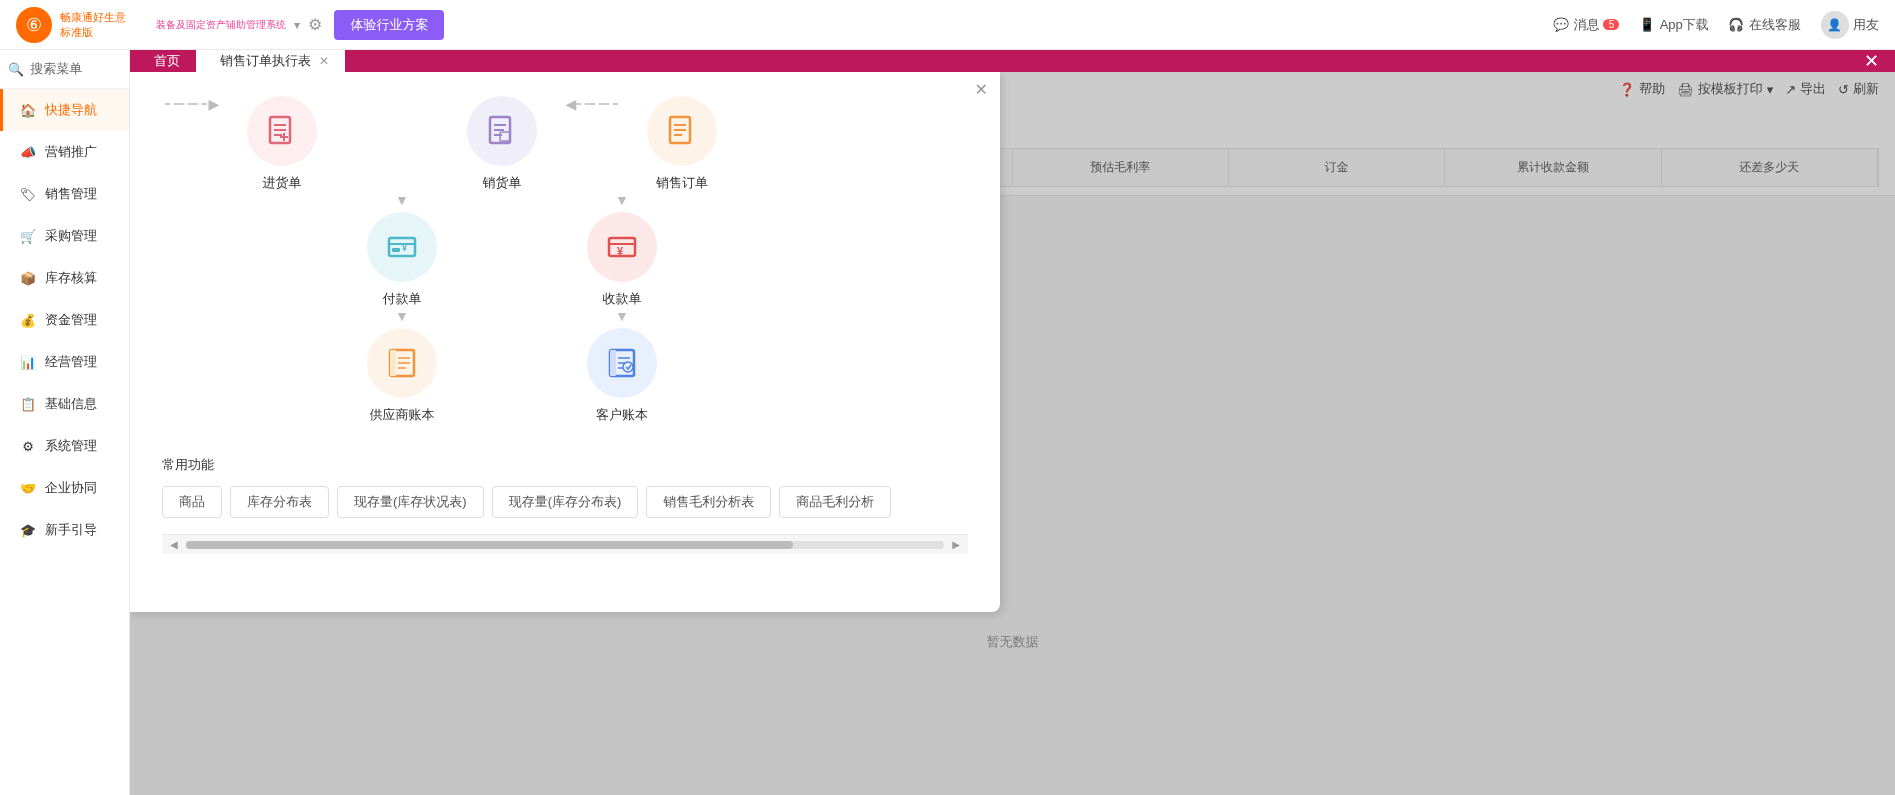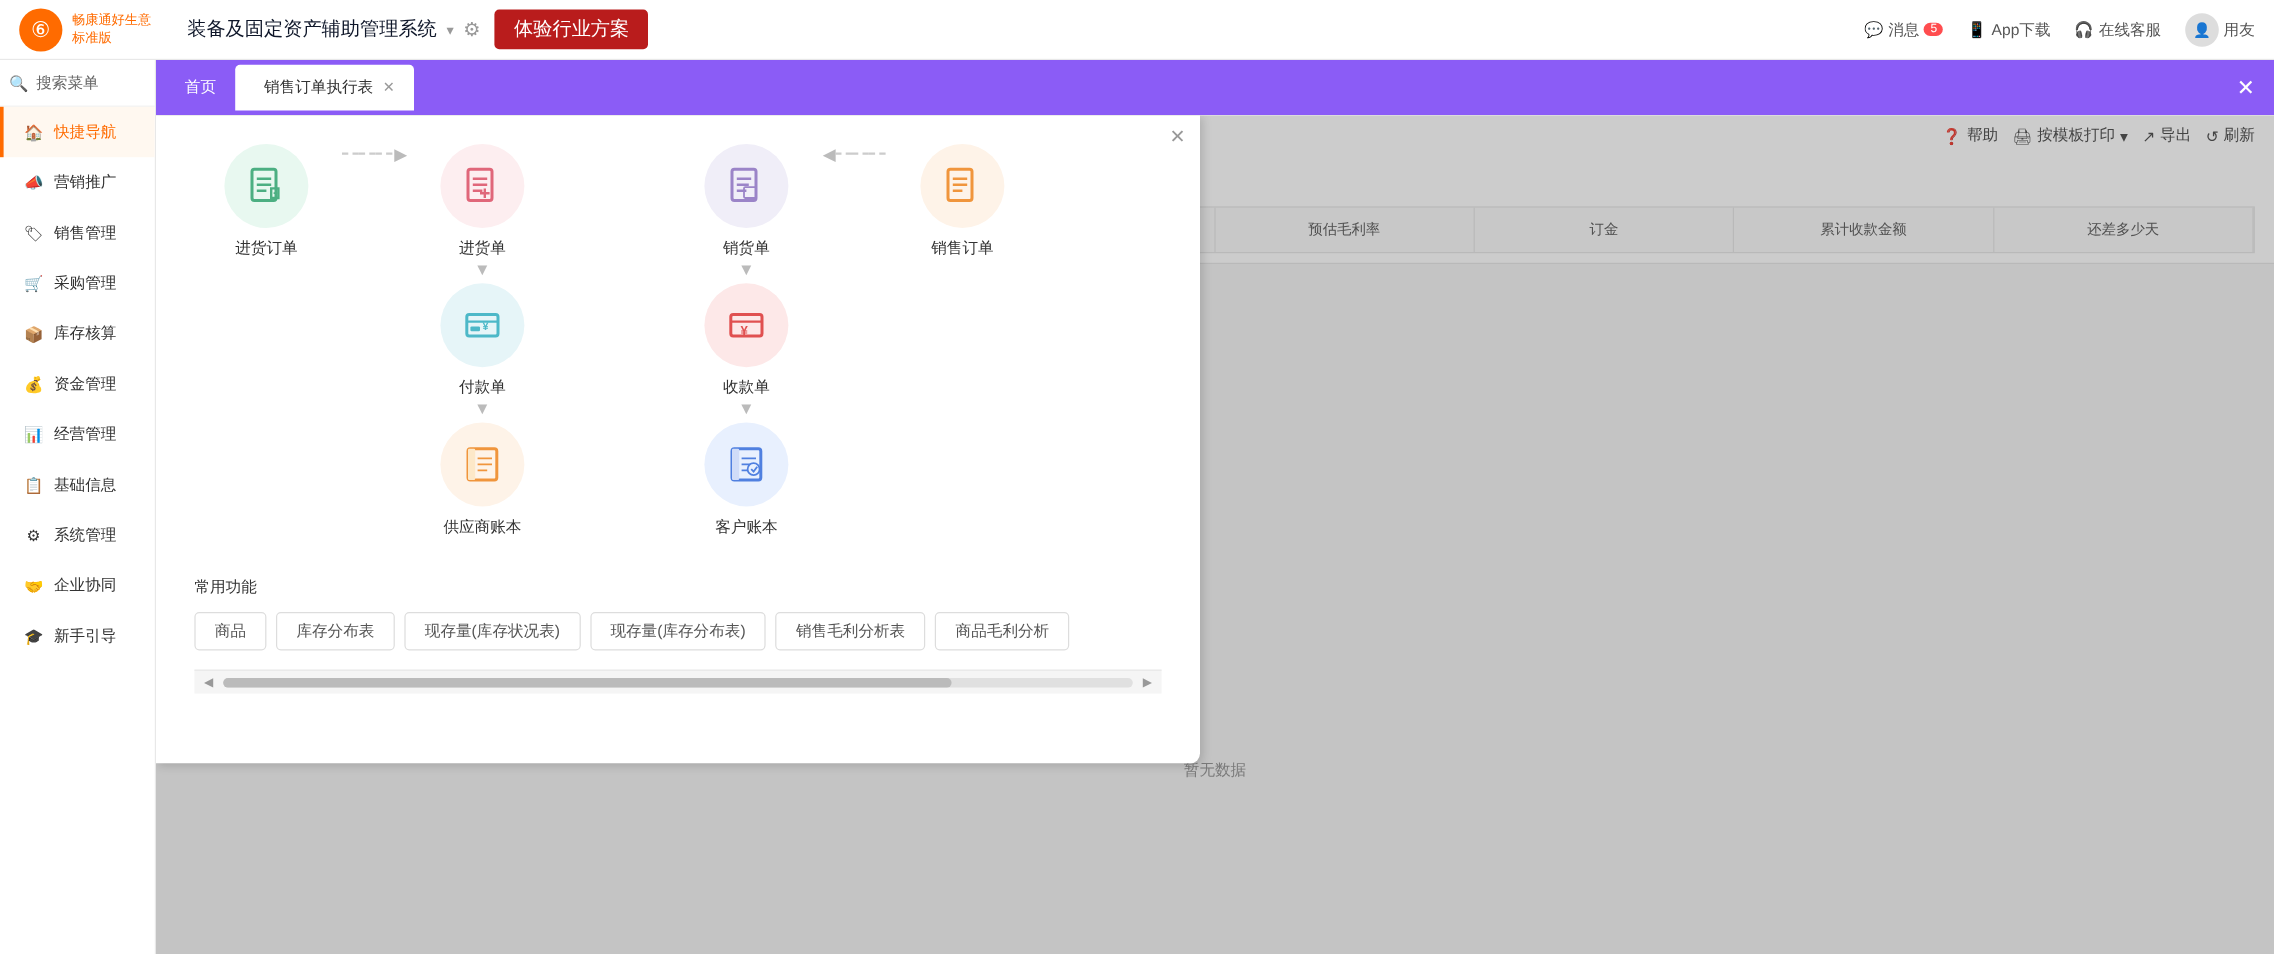--- a/index.html
+++ b/index.html
@@ -5,45 +5,45 @@
     * { box-sizing: border-box; margin: 0; padding: 0; }
     body { font-family: 'Microsoft YaHei', sans-serif; font-size: 13px; background: #f5f5f5; overflow: hidden; }
 
     
     .app-wrapper { display: flex; flex-direction: column; height: 795px; width: 1895px; }
     .top-bar { height: 50px; background: #fff; display: flex; align-items: center; padding: 0 16px; border-bottom: 1px solid #e8e8e8; justify-content: space-between; flex-shrink: 0; }
     .top-bar-left { display: flex; align-items: center; gap: 12px; }
     .logo-area { display: flex; align-items: center; gap: 8px; width: 120px; }
     .logo-icon { width: 36px; height: 36px; background: #ff6b00; border-radius: 50%; display: flex; align-items: center; justify-content: center; color: #fff; font-size: 18px; flex-shrink: 0; }
     .logo-text { font-size: 11px; color: #ff6b00; line-height: 1.3; }
-    .system-title { font-size: 16px; color: #0f172a; margin-left: 8px; }
+    .system-title { font-size: 10px; color: #ec4899; margin-left: 8px; }
     .system-title-wrapper { display: flex; align-items: center; gap: 8px; }
     .dropdown-arrow { color: #999; font-size: 12px; cursor: pointer; }
     .settings-icon { color: #999; font-size: 16px; cursor: pointer; }
-    .trial-btn { background: #b91c1c; color: #fff; border: none; border-radius: 4px; padding: 6px 16px; cursor: pointer; font-size: 16px; }
+    .trial-btn { background: #8b5cf6; color: #fff; border: none; border-radius: 4px; padding: 6px 16px; cursor: pointer; font-size: 13px; }
     .top-bar-right { display: flex; align-items: center; gap: 20px; }
     .top-bar-item { display: flex; align-items: center; gap: 4px; color: #555; cursor: pointer; font-size: 13px; }
     .badge { background: #ff4d4f; color: #fff; border-radius: 10px; padding: 0 5px; font-size: 10px; min-width: 16px; text-align: center; }
     .user-avatar { width: 28px; height: 28px; background: #ddd; border-radius: 50%; display: flex; align-items: center; justify-content: center; font-size: 12px; }
 
     
     .main-layout { display: flex; flex: 1; overflow: hidden; }
 
     
     .sidebar { width: 130px; background: #fff; border-right: 1px solid #e8e8e8; flex-shrink: 0; overflow-y: auto; }
     .sidebar-search { padding: 10px 8px; border-bottom: 1px solid #f0f0f0; display: flex; align-items: center; gap: 6px; color: #666; cursor: pointer; font-size: 13px; }
     .sidebar-item { padding: 12px 8px 12px 16px; cursor: pointer; display: flex; align-items: center; gap: 8px; color: #333; font-size: 13px; border-left: 3px solid transparent; }
     .sidebar-item.active { background: #fff8f0; border-left-color: #ff6b00; color: #ff6b00; }
     .sidebar-icon { width: 18px; height: 18px; display: inline-flex; align-items: center; justify-content: center; }
 
     
     .content-area { flex: 1; display: flex; flex-direction: column; overflow: hidden; }
 
     
-    .tab-bar { display: flex; align-items: center; background: #8b5cf6; height: 46px; padding: 0 8px; flex-shrink: 0; }
+    .tab-bar { display: flex; align-items: center; background: #be185d; height: 22px; padding: 0 8px; flex-shrink: 0; }
     .tab { padding: 0 16px; height: 38px; display: flex; align-items: center; color: #fff; cursor: pointer; font-size: 13px; gap: 8px; }
     .tab.active { background: #fff; color: #333; border-radius: 4px 4px 0 0; padding-left: 24px; }
     .tab-close { color: #999; font-size: 12px; cursor: pointer; }
     .content-main { flex: 1; background: #f5f5f5; overflow: hidden; position: relative; }
 
     
     .overlay-panel { position: absolute; top: 0; left: 0; right: 0; bottom: 0; background: rgba(0,0,0,0.2); z-index: 10; display: flex; justify-content: flex-start; align-items: flex-start; }
     .flow-panel { background: #fff; margin: 0; width: 870px; min-height: 540px; border-radius: 0 0 8px 0; padding: 24px 32px; position: relative; box-shadow: 2px 2px 8px rgba(0,0,0,0.15); }
     .flow-panel-close { position: absolute; top: 8px; right: 12px; font-size: 16px; color: #999; cursor: pointer; }
     .flow-node { display: flex; flex-direction: column; align-items: center; gap: 8px; width: 120px; }
@@ -244,36 +244,20 @@
             <div class="th">还差多少天</div>
           </div>
         </div>
 
         <div class="overlay-panel">
           <div class="flow-panel">
             <span class="flow-panel-close">✕</span>
 
             <div style="display:flex; align-items:flex-start; gap:0; margin-bottom:0;">
 
-              <div style="display:flex; flex-direction:column; align-items:center;">
-
-                <div class="flow-node">
-                  <div class="flow-circle circle-green">
-                    <svg width="36" height="36" viewBox="0 0 36 36">
-                        <rect x="6" y="4" width="20" height="26" rx="2" fill="none" stroke="#4caf82" stroke-width="2.5"></rect>
-                        <line x1="10" y1="12" x2="22" y2="12" stroke="#4caf82" stroke-width="2"></line>
-                        <line x1="10" y1="17" x2="22" y2="17" stroke="#4caf82" stroke-width="2"></line>
-                        <line x1="10" y1="22" x2="18" y2="22" stroke="#4caf82" stroke-width="2"></line>
-                        <path d="M22 20 L28 20 L28 28 L22 28 Z" fill="none" stroke="#4caf82" stroke-width="2"></path>
-                        <path d="M24 24 L27 24" stroke="#4caf82" stroke-width="1.5"></path>
-                      </svg>
-                  </div>
-                  <span class="flow-label">进货订单</span>
-                </div>
-              </div>
 
               <div style="display:flex; align-items:center; padding-bottom:24px; width:60px; justify-content:center;">
                 <div style="width:14px; border-top:2px dashed #ccc;"></div>
                 <div style="width:14px; border-top:2px dashed #ccc;"></div>
                 <div style="width:14px; border-top:2px dashed #ccc; margin-right:2px;"></div>
                 <span style="color:#bbb; font-size:14px;">▶</span>
               </div>
 
               <div class="flow-node">
                 <div class="flow-circle circle-pink">

